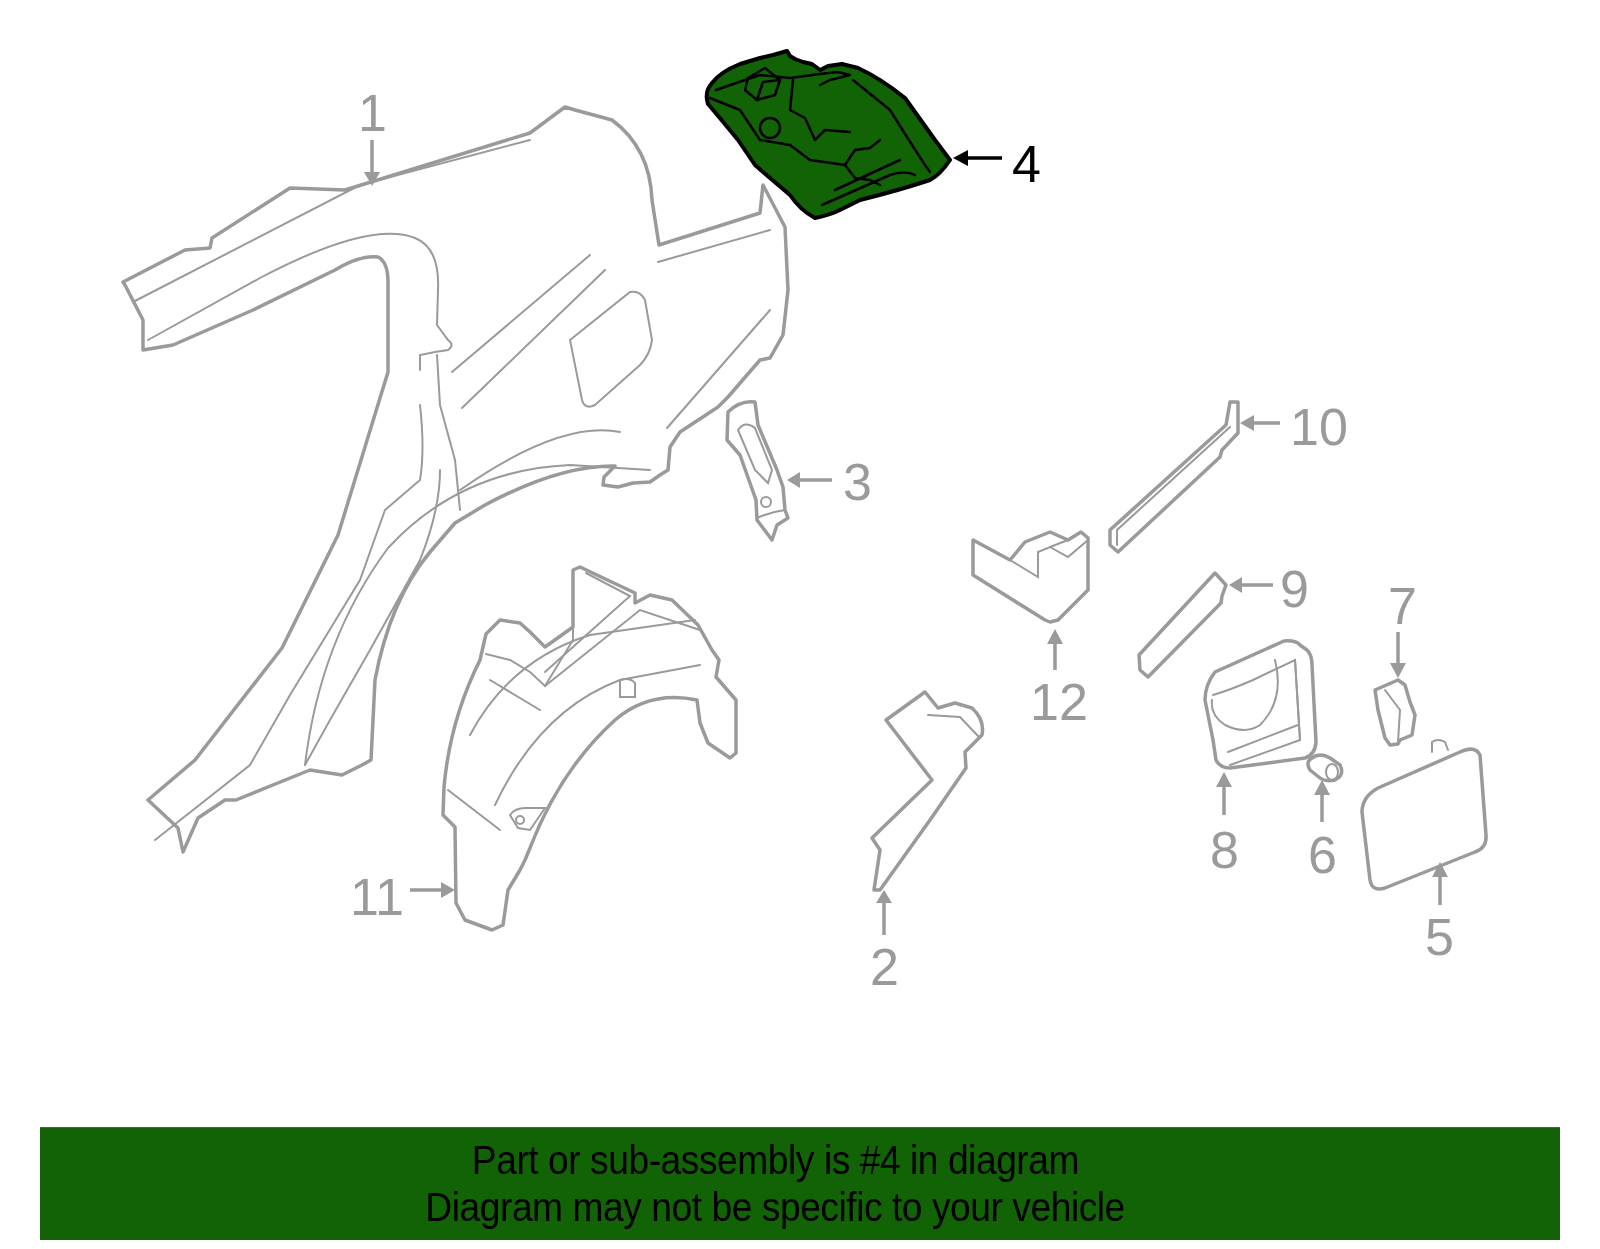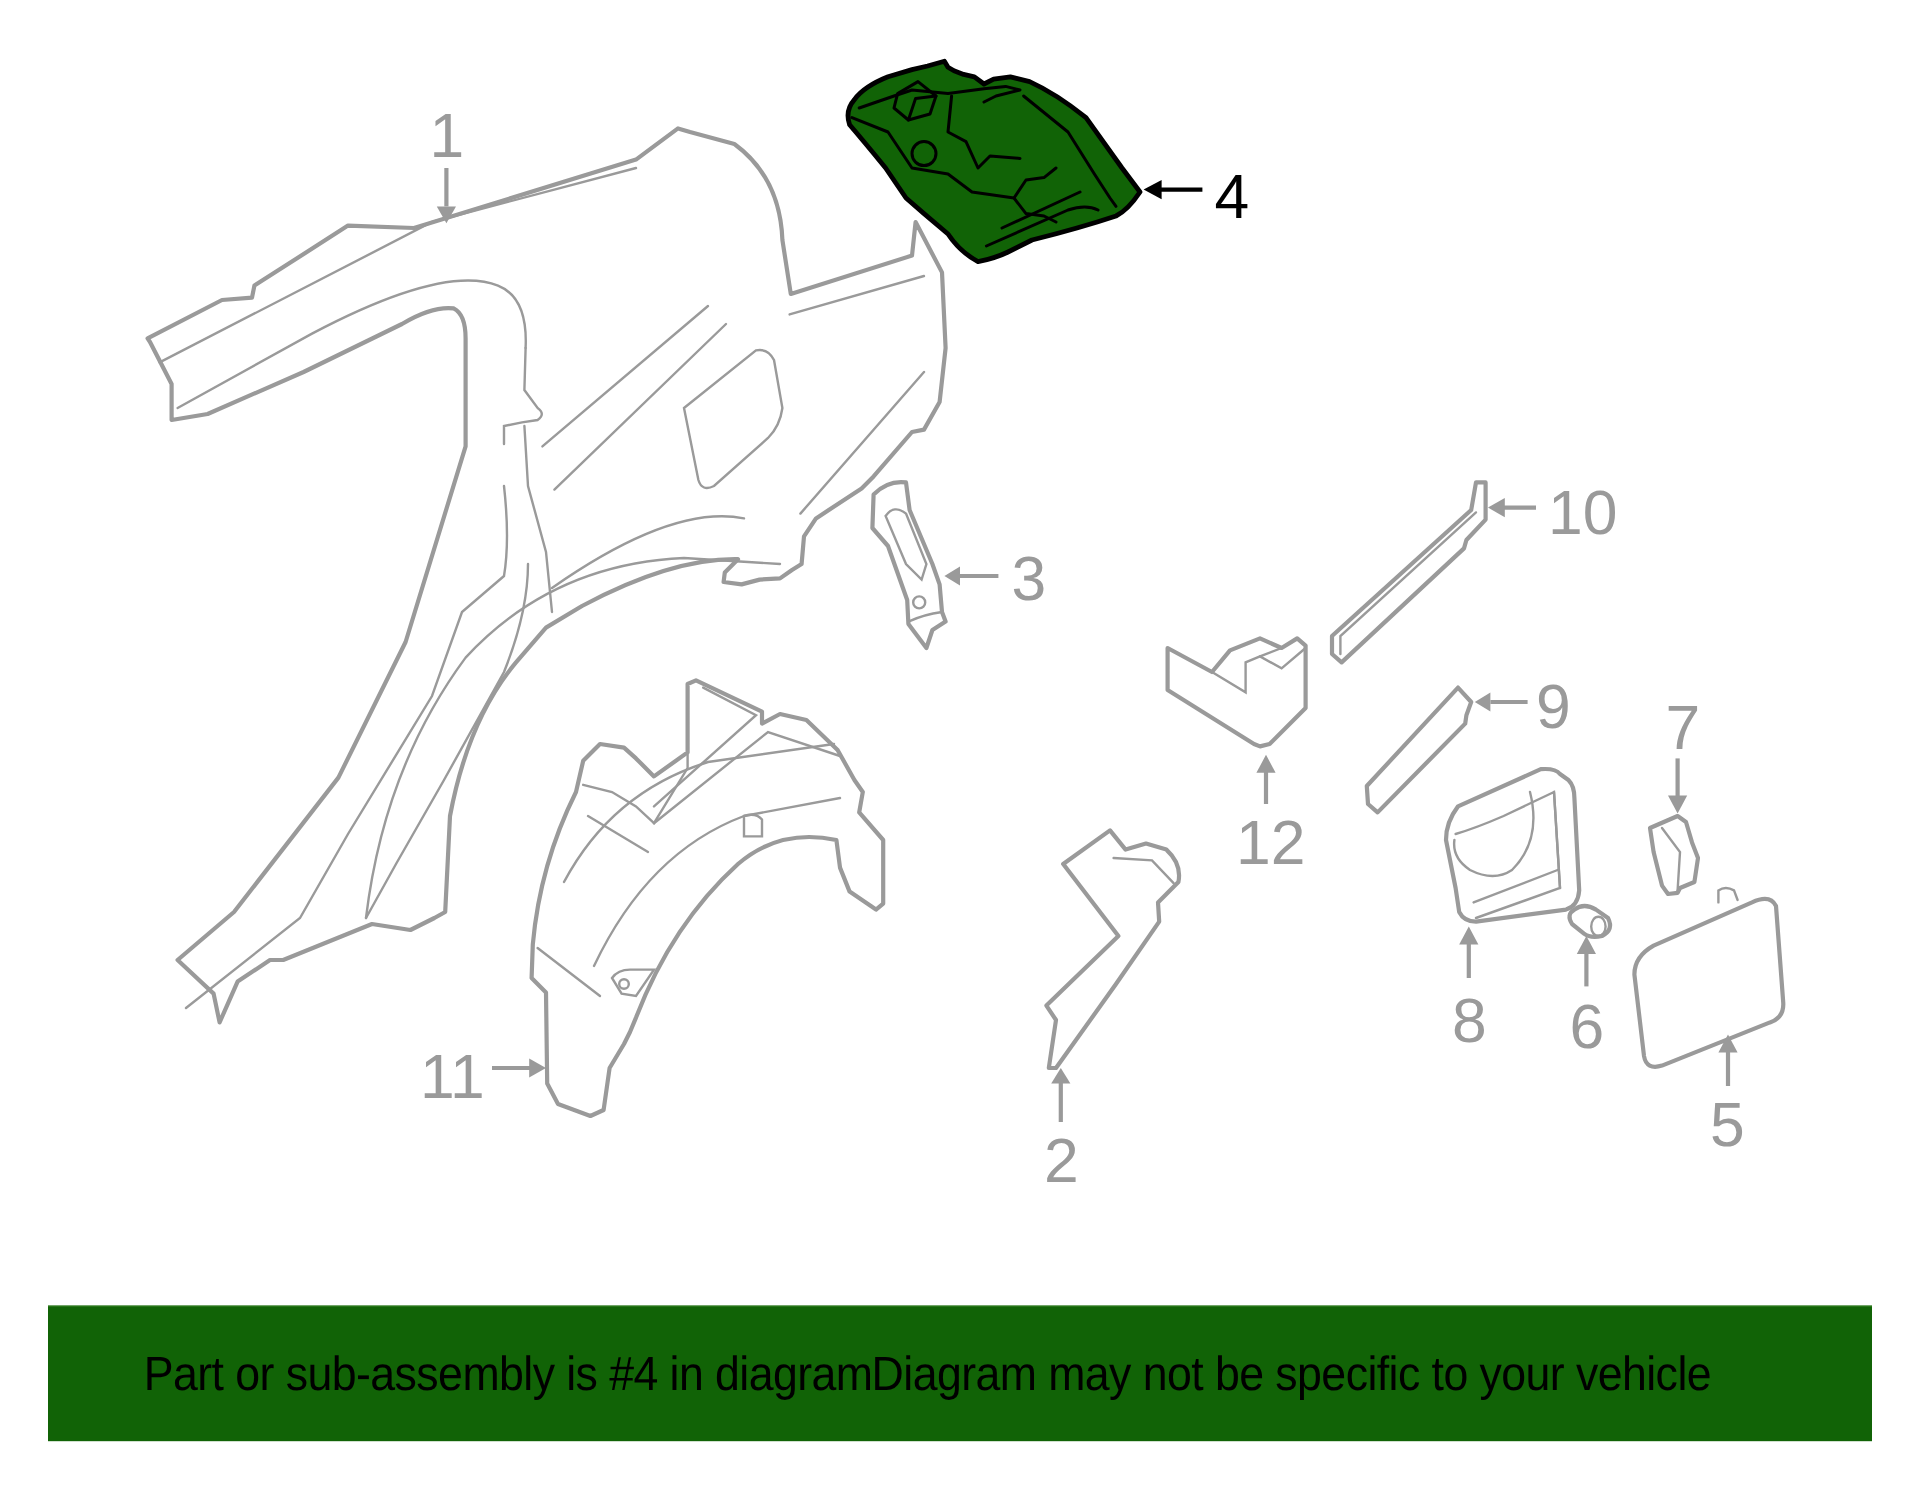--- a/index.html
+++ b/index.html
@@ -8,21 +8,21 @@
   .part { fill: none; stroke: #9a9a9a; stroke-width: 3.5; stroke-linejoin: round; stroke-linecap: round; }
   .thin { fill: none; stroke: #9a9a9a; stroke-width: 2; stroke-linecap: round; }
   .hl { fill: #116306; stroke: #000; stroke-width: 4; stroke-linejoin: round; }
   .hl-line { fill: none; stroke: #000; stroke-width: 2.5; stroke-linecap: round; stroke-linejoin: round; }
   .callout { font-family: "Liberation Sans", sans-serif; font-size: 52px; fill: #9a9a9a; }
   .callout.active { fill: #000; }
   .leader { stroke: #9a9a9a; stroke-width: 3.5; }
   .leader.active { stroke: #000; }
   .arrowhead { fill: #9a9a9a; }
   .arrowhead.active { fill: #000; }
-  #banner { position: absolute; left: 40px; top: 1088px; width: 1520px; height: 112px; background: #116306; border-top: 1px solid #2d7a1c; display: flex; flex-direction: row; align-items: center; justify-content: center; }
+  #banner { position: absolute; left: 40px; top: 1127px; width: 1520px; height: 112px; background: #116306; border-top: 1px solid #2d7a1c; display: flex; flex-direction: column; align-items: center; justify-content: center; }
   #banner .line { color: #000; font-family: "Liberation Sans", sans-serif; font-size: 40px; line-height: 47px; letter-spacing: -0.5px; transform: scaleX(0.93); white-space: nowrap; }
   #banner .line1 { margin-left: -50px; }
   #banner .line2 { margin-left: -50px; }
 </style>
 </head>
 <body>
 
 <svg id="diagram" viewBox="0 0 1600 1110" xmlns="http://www.w3.org/2000/svg">
 
   <g>

